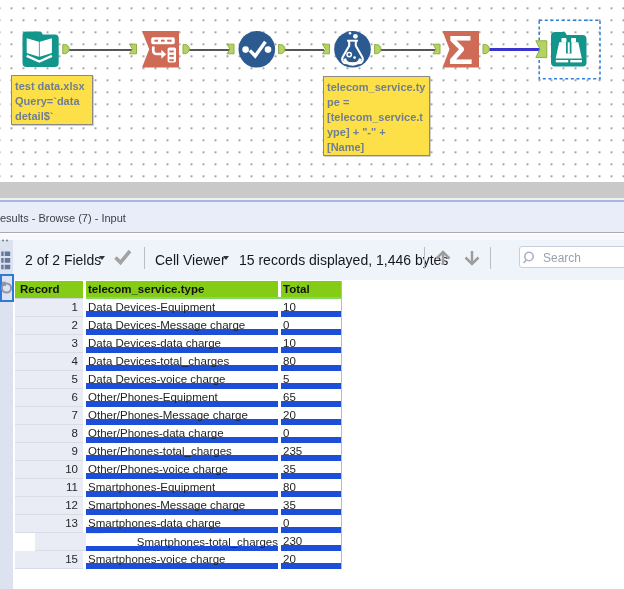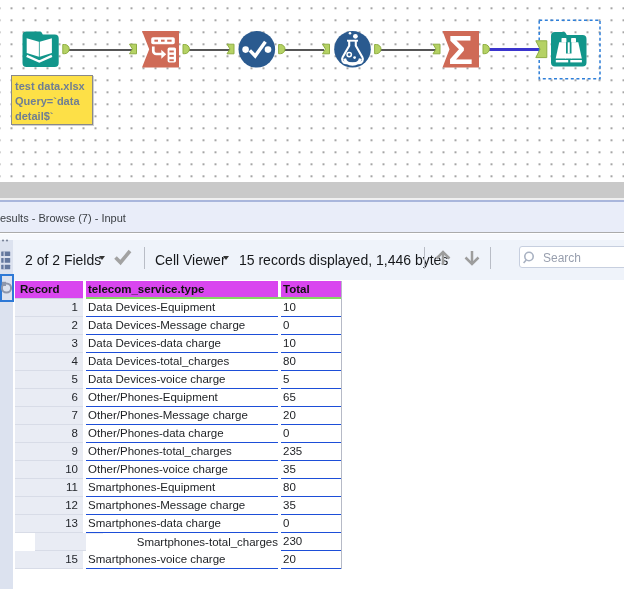--- a/index.html
+++ b/index.html
@@ -31,26 +31,26 @@
 
 .tbtext { position:absolute; font-size:14px; color:#16181b; top:252px; }
 .caret { position:absolute; top:256px; width:0; height:0;
   border-left:3.8px solid rgba(0,0,0,0); border-right:3.8px solid rgba(0,0,0,0); border-top:4.5px solid #333; }
 .vsep { position:absolute; top:247px; height:22px; width:1px; background:#b9bdc6; }
 #search { position:absolute; left:519px; top:246px; width:112px; height:21.5px; background:#fff;
   border:1px solid #c7cfdf; border-radius:3px; }
 #search span { position:absolute; left:23px; top:3.5px; font-size:12px; color:#989fae; }
 
 
-.hdrcell { position:absolute; top:281px; height:18px; background:#d946ef; border-bottom:1px solid #cdd3e0; font-weight:bold;
+.hdrcell { position:absolute; top:281px; height:18px; background:#84cc16; border-bottom:1px solid #cdd3e0; font-weight:bold;
   font-size:11.5px; color:#121212; line-height:17.5px; }
 .numcell { position:absolute; left:15px; width:68px; height:18px; background:#e9ecf4;
   border-bottom:1px solid #d8dce7; font-size:11.5px; color:#23262b; text-align:right;
   padding-right:5px; line-height:16px; }
-.datacell { position:absolute; height:18px; background:#fff; border-bottom:1px solid #1d4ed8;
+.datacell { position:absolute; height:18px; background:#fff; border-bottom:6px solid #1d4ed8;
   font-size:11.5px; color:#1c1e22; line-height:16px; }
 #greenline { left:86px; top:296.5px; width:255px; height:2.5px; background:#86d865; z-index:5; }
 #tblright { left:341px; top:281px; width:1px; height:288px; background:#b6bac6; }
 </style>
 </head>
 <body>
 <div id="root">
 
   <div id="canvas" class="abs"></div>
 
@@ -141,20 +141,21 @@
         <polygon points="20.5,10.3 27.3,10.3 30.8,26.5 20.5,26.5"></polygon>
         <rect x="16.75" y="10.3" width="2" height="11.2"></rect>
         <rect x="14.4" y="21.5" width="6.7" height="5"></rect>
         <rect x="4.8" y="28" width="12.4" height="2.4"></rect>
         <rect x="19.3" y="28" width="11.6" height="2.4"></rect>
       </g>
     </g>
   </svg>
 
   <div class="abs ann" style="left:11px; top:75px; width:81.5px; height:50px;">test data.xlsx<br>Query=`data<br>detail$`</div>
+  <div class="abs ann" style="left:323px; top:76px; width:107px; height:80px;">telecom_service.ty<br>pe =<br>[telecom_service.t<br>ype] + "-" +<br>[Name]</div>
 
   <div class="abs" id="graybar"></div>
   <div class="abs" id="lightline"></div>
   <div class="abs" id="blueline"></div>
   <div class="abs" id="caption">
       <span>Results - Browse (7) - Input</span>
     </div>
   <div class="abs" id="whitestrip"></div>
   <div class="abs" id="toolbar"></div>
   <div class="abs" id="gridarea"></div>

